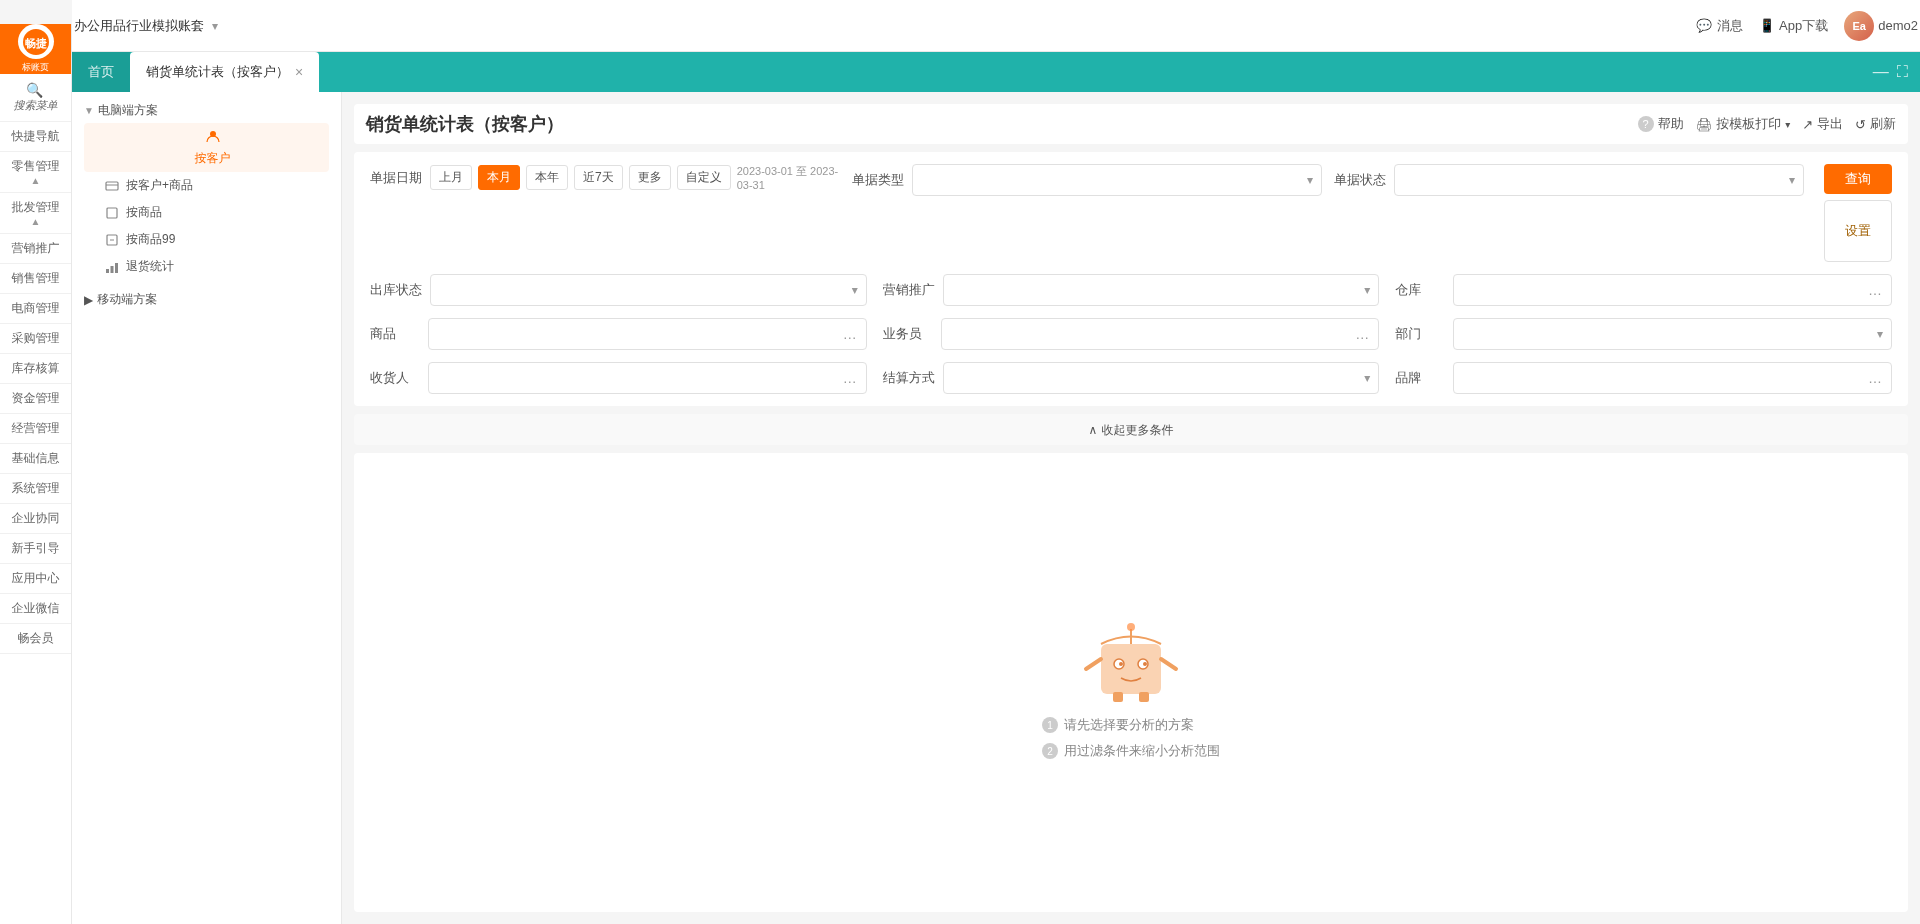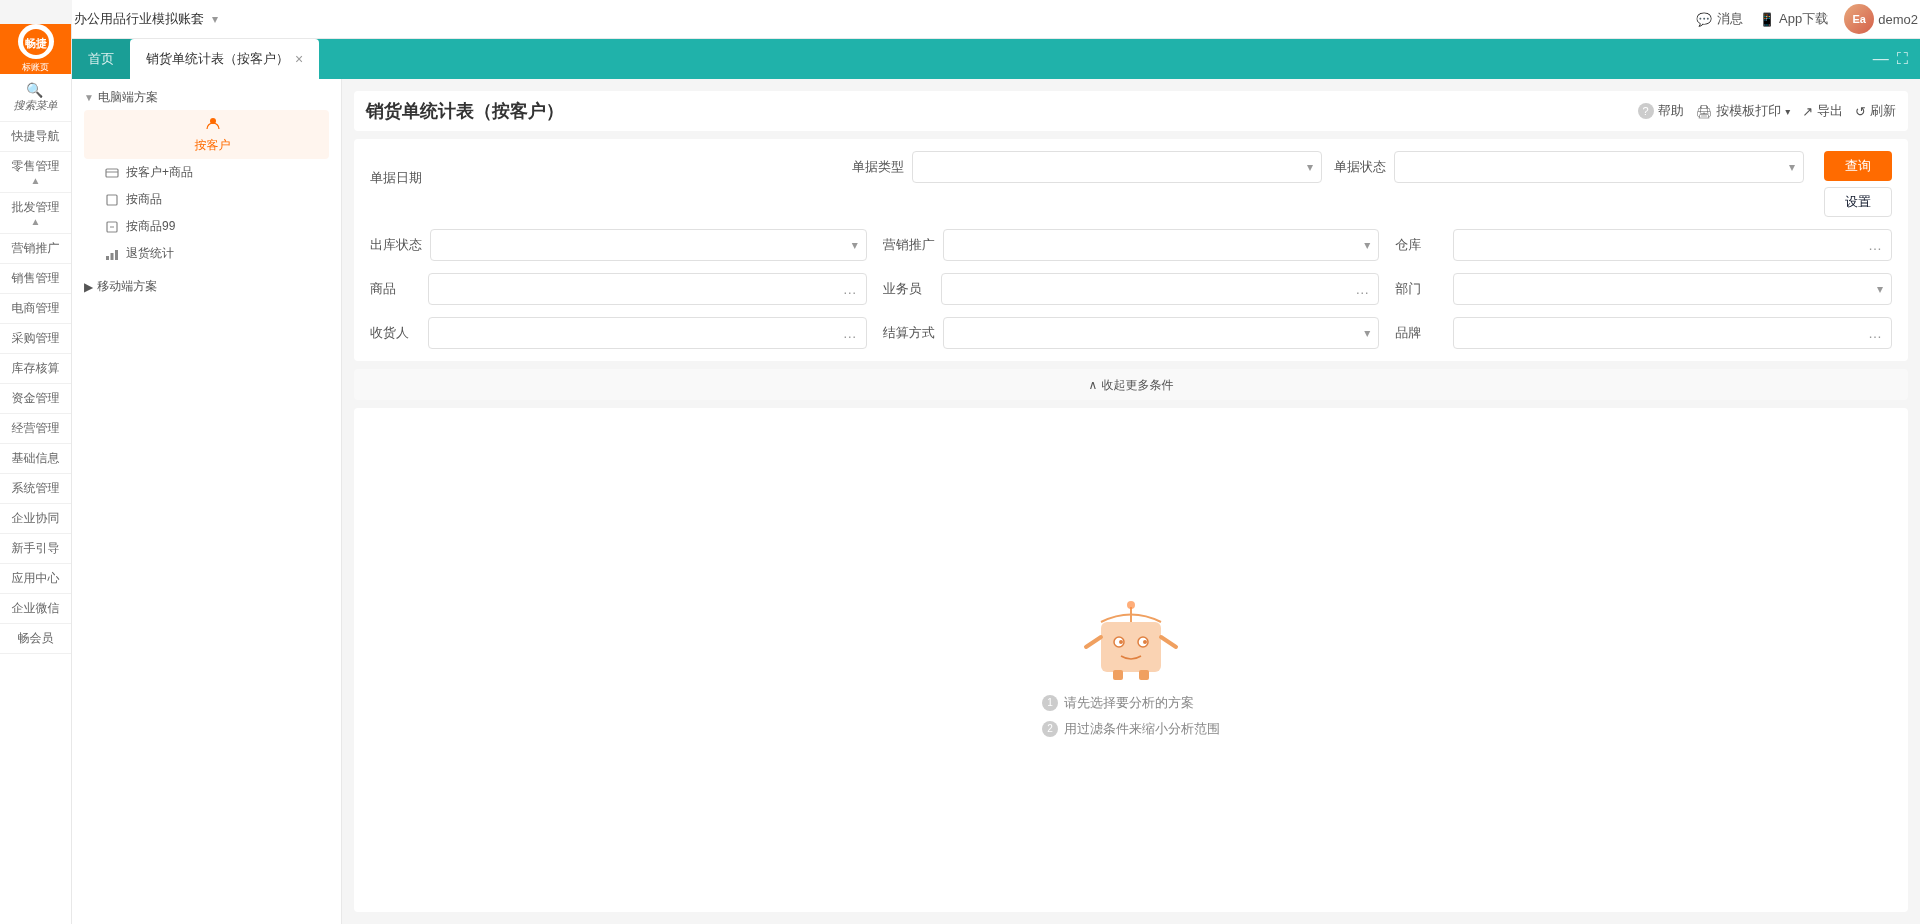--- a/index.html
+++ b/index.html
@@ -64,21 +64,21 @@
     .main-area {
       flex: 1;
       display: flex;
       flex-direction: column;
       height: 100%;
       overflow: hidden;
     }
 
     
     .topbar {
-      height: 39px;
+      height: 52px;
       background: #fff;
       border-bottom: 1px solid #e8e8e8;
       display: flex;
       align-items: center;
       padding: 0 2px;
       justify-content: space-between;
     }
     .topbar-left {
       display: flex;
       align-items: center;
@@ -367,24 +367,24 @@
       color: #fff;
       border: none;
       border-radius: 4px;
       padding: 6px 20px;
       font-size: 13px;
       cursor: pointer;
       white-space: nowrap;
     }
     .btn-settings {
       background: #fff;
-      color: #0f172a;
+      color: #a16207;
       border: 1px solid #e0e0e0;
       border-radius: 4px;
-      padding: 5px 20px;
+      padding: 21px 20px;
       font-size: 13px;
       cursor: pointer;
       white-space: nowrap;
     }
 
     
     .collapse-row {
       text-align: center;
       padding: 6px;
       background: #f9f9f9;
@@ -632,22 +632,31 @@
           <div class="page-action-item">
             <span>↺</span>
             <span>刷新</span>
           </div>
         </div>
       </div>
 
       <div class="filter-area">
 
         <div style="display:flex; align-items:flex-start; gap:12px; margin-bottom:12px;">
-          <div style="flex:1; display:flex; align-items:center; gap:8px;margin-top:18px;">
+          <div style="flex:1; display:flex; align-items:center; gap:8px;">
             <span class="filter-label">单据日期</span>
+            <div class="date-filter">
+              <button class="date-btn">上月</button>
+              <button class="date-btn active">本月</button>
+              <button class="date-btn">本年</button>
+              <button class="date-btn">近7天</button>
+              <button class="date-btn">更多</button>
+              <button class="date-btn">自定义</button>
+              <span class="date-range-text">2023-03-01 至 2023-03-31</span>
+            </div>
           </div>
           <div style="flex:1; display:flex; align-items:center; gap:8px;">
             <span class="filter-label">单据类型</span>
             <div class="filter-input">
               <span></span>
               <span class="dropdown-arrow">▾</span>
             </div>
           </div>
           <div style="flex:1; display:flex; align-items:center; gap:8px;">
             <span class="filter-label">单据状态</span>

